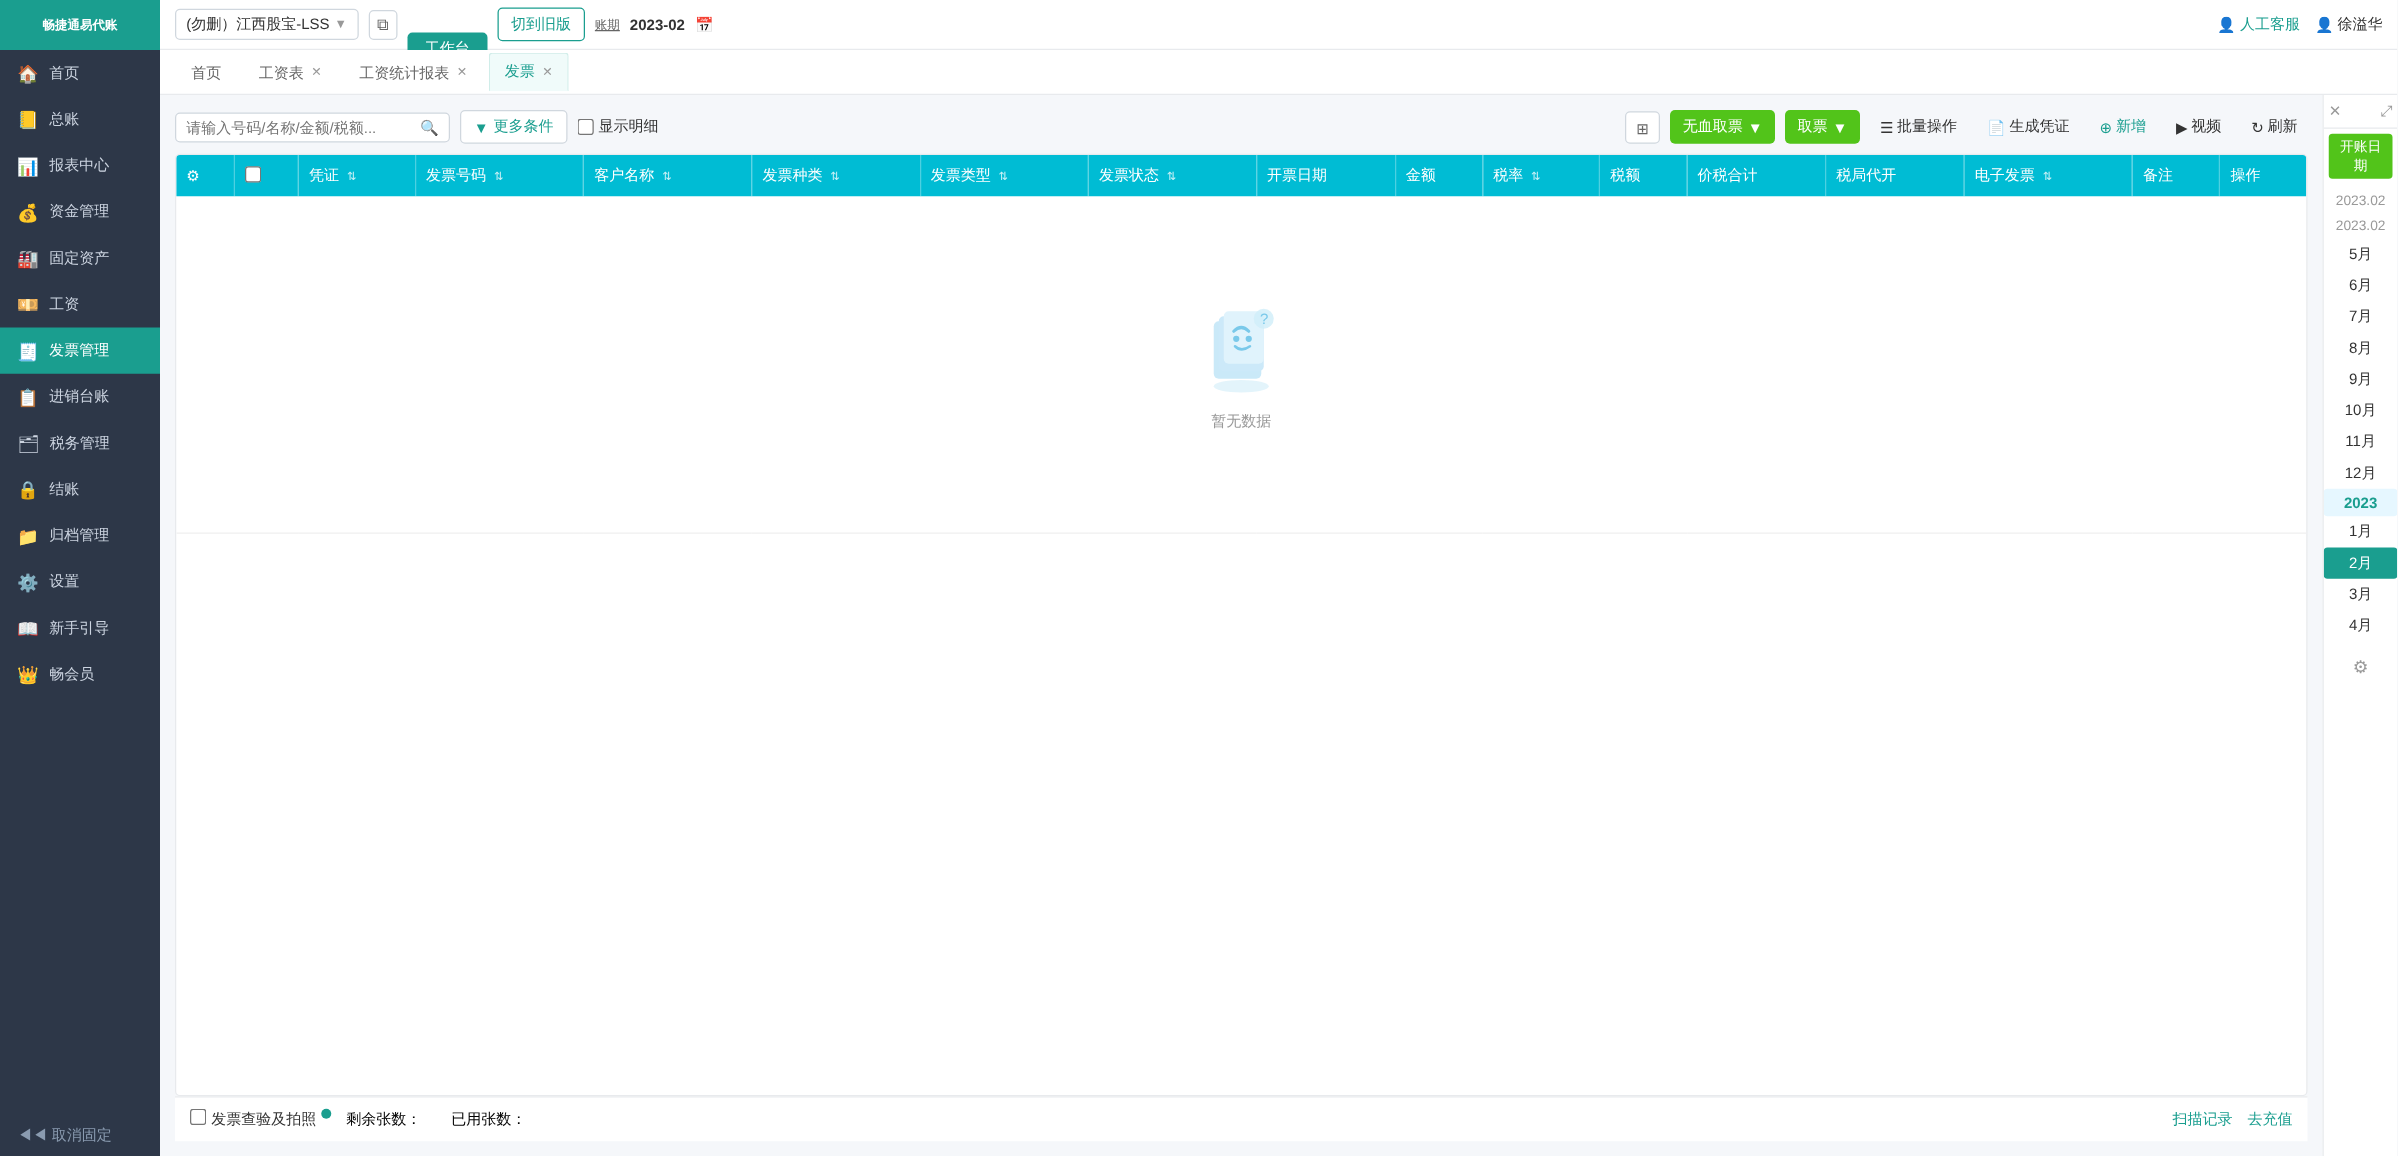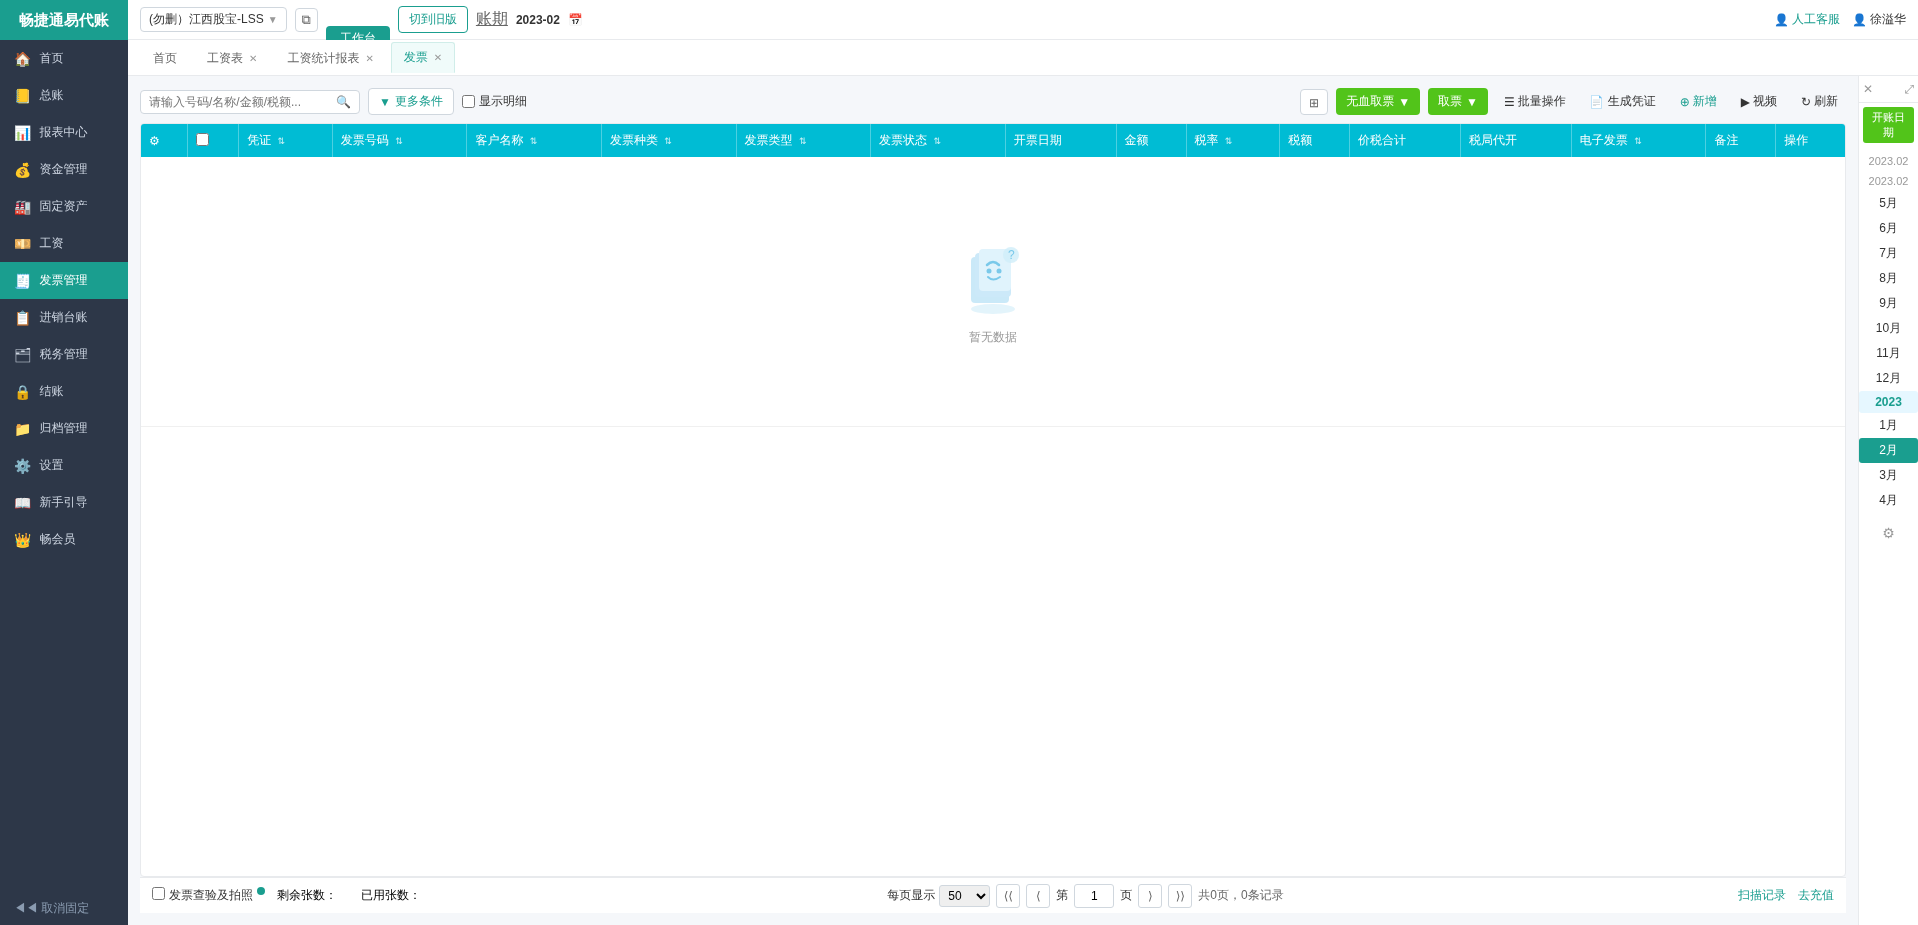--- a/index.html
+++ b/index.html
@@ -14,21 +14,21 @@
       flex-shrink: 0;
       height: 100%;
     }
     .sidebar-logo {
       background: #1a9e8f;
       height: 40px;
       display: flex;
       align-items: center;
       justify-content: center;
       color: #fff;
-      font-size: 15px;
+      font-size: 10px;
       font-weight: bold;
       padding: 0 8px;
     }
     .sidebar-item {
       display: flex;
       align-items: center;
       padding: 10px 14px;
       color: #ccd4e0;
       cursor: pointer;
       gap: 8px;
@@ -99,21 +99,21 @@
     }
     .switch-old-btn {
       border: 1px solid #1a9e8f;
       color: #1a9e8f;
       background: #fff;
       border-radius: 4px;
       padding: 4px 10px;
       cursor: pointer;
       font-size: 12px;
     }
-    .period-label { color: #666; font-size: 16px; text-decoration: underline; }
+    .period-label { color: #666; font-size: 10px; text-decoration: underline; }
     .period-value { color: #333; font-size: 12px; font-weight: bold; }
     .period-icon { color: #999; cursor: pointer; }
     .topbar-right { margin-left: auto; display: flex; align-items: center; gap: 12px; }
     .topbar-right .service { color: #1a9e8f; cursor: pointer; display: flex; align-items: center; gap: 3px; }
     .topbar-right .user { color: #333; cursor: pointer; display: flex; align-items: center; gap: 3px; }
 
     
     .tabbar {
       height: 36px;
       background: #fff;
@@ -663,38 +663,20 @@
         <div class="check-item">
           <input type="checkbox" style="">
           <span>发票查验及拍照</span>
           <span class="dot"></span>
         </div>
         <span>剩余张数：</span>
         <span></span>
         <span>已用张数：</span>
         <span></span>
 
-        <div class="pagination">
-          <div class="per-page">
-            <span>每页显示</span>
-            <select>
-              <option>50</option>
-              <option>20</option>
-              <option>100</option>
-            </select>
-          </div>
-          <div class="page-btn">⟨⟨</div>
-          <div class="page-btn">⟨</div>
-          <span>第</span>
-          <input type="text" class="page-input" value="1" style="">
-          <span>页</span>
-          <div class="page-btn">⟩</div>
-          <div class="page-btn">⟩⟩</div>
-          <span class="total-info">共0页，0条记录</span>
-        </div>
 
         <div class="bottom-links">
           <span>扫描记录</span>
           <span>去充值</span>
         </div>
       </div>
     </div>
 
     <div class="right-panel">
       <div class="right-panel-header">

